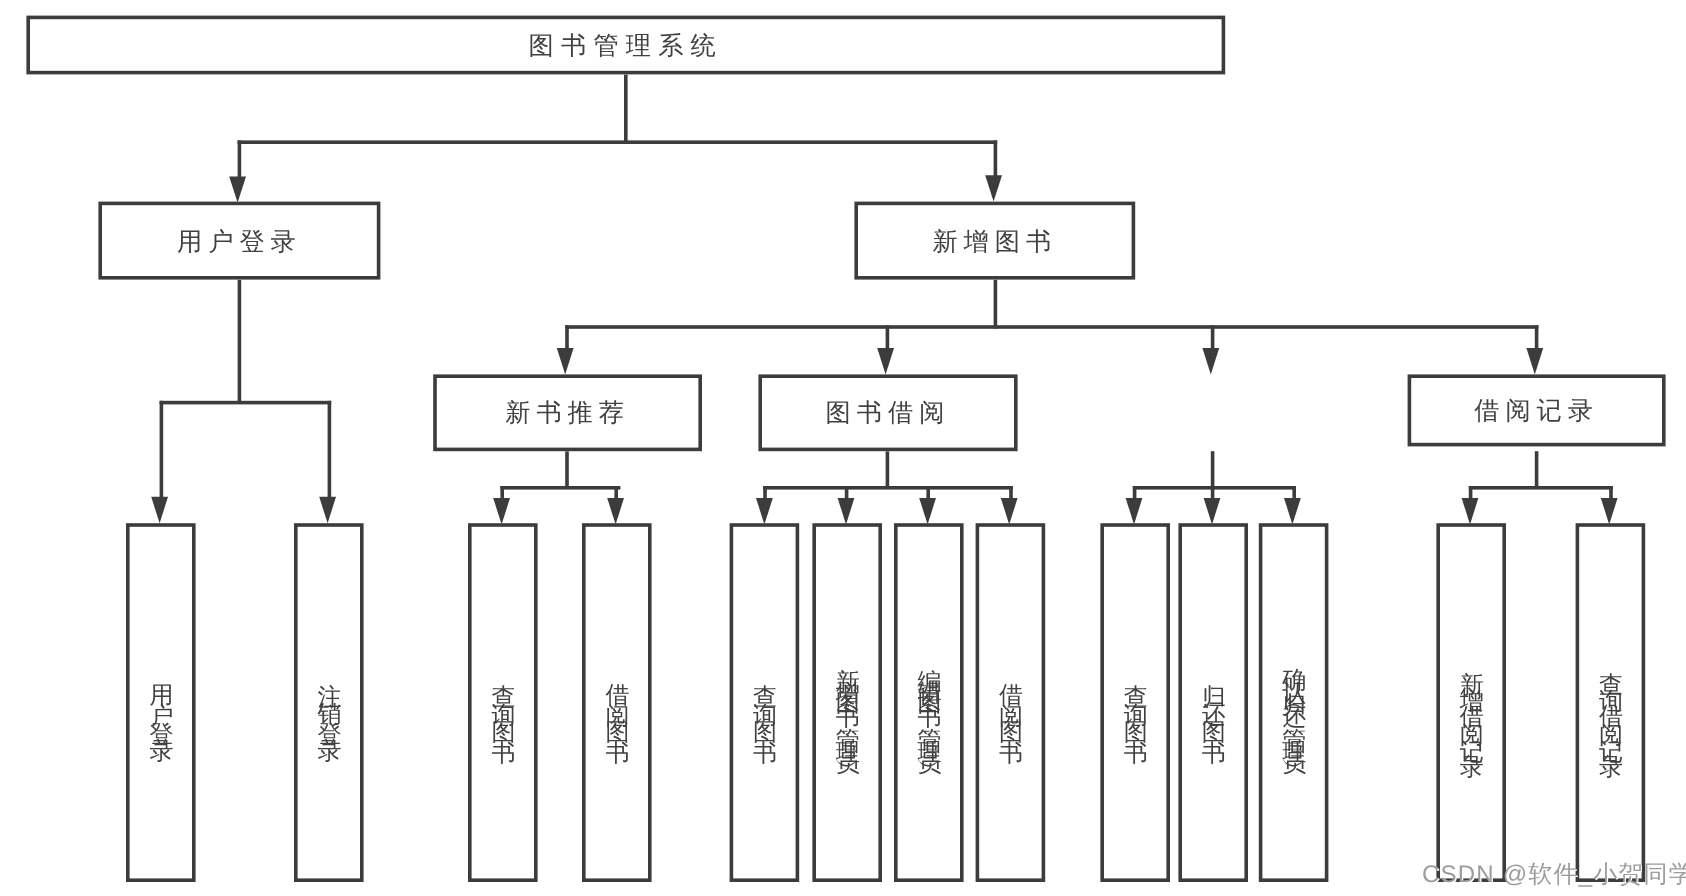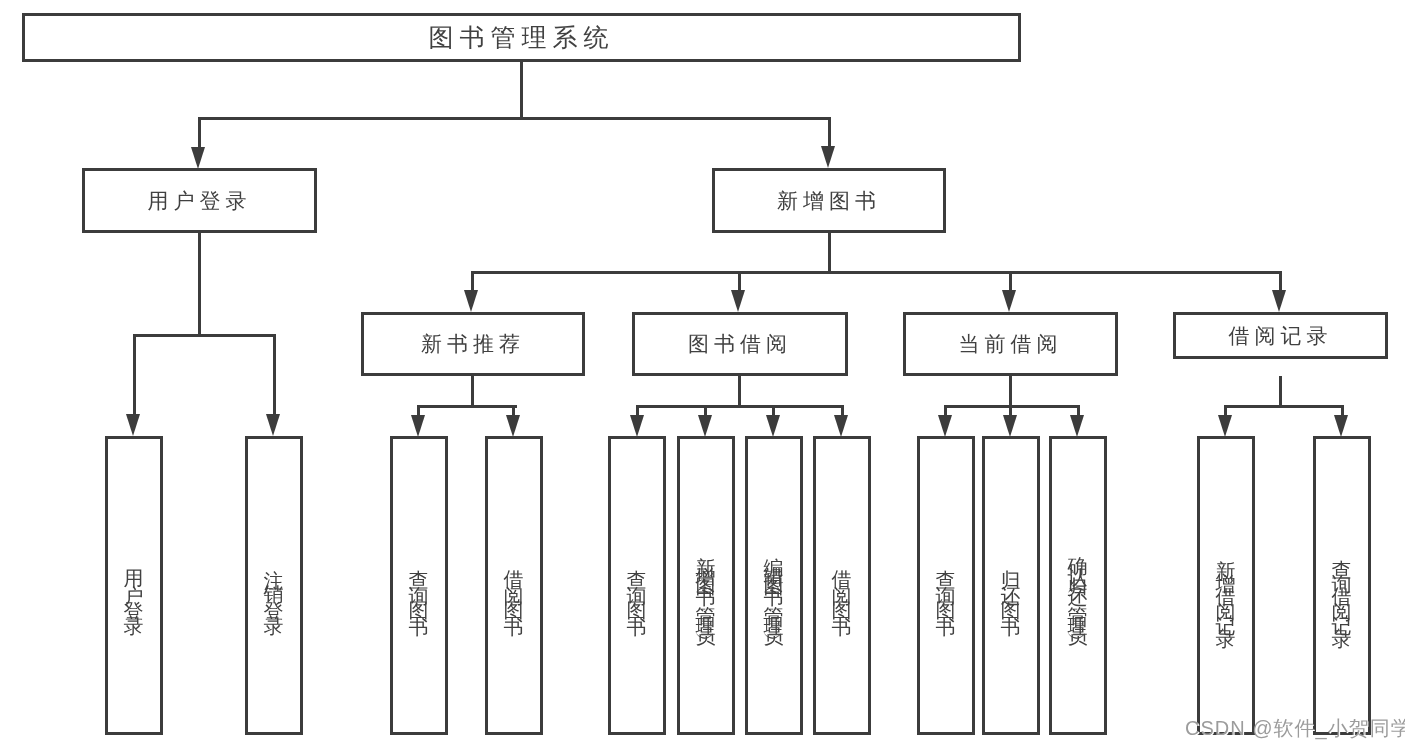--- a/index.html
+++ b/index.html
@@ -20,21 +20,21 @@
     box-sizing: border-box;
     border: 3px solid #3c3c3c;
     background: #ffffff;
     display: flex;
     align-items: center;
     justify-content: center;
     color: #414141;
     z-index: 2;
   }
   .box span { white-space: nowrap; }
-  .lvl1 span { font-size: 25px; letter-spacing: 6px; }
+  .lvl1 span { font-size: 21px; letter-spacing: 6px; }
   .lvl2 span, .lvl3 span { font-size: 21px; letter-spacing: 5px; }
   .leafbox {
     position: absolute;
     box-sizing: border-box;
     top: 436px;
     width: 58px;
     height: 299px;
     border: 3px solid #3c3c3c;
     background: #ffffff;
     display: flex;
@@ -90,24 +90,21 @@
   <div class="box lvl2" style="left:712px; top:168px; width:234px; height:65px">
     <span>新增图书</span>
   </div>
 
   <div class="box lvl3" style="left:632px; top:312px; width:216px; height:64px">
     <span>图书借阅</span>
   </div>
   <div class="box lvl3" style="left:361px; top:312px; width:224px; height:64px">
     <span>新书推荐</span>
   </div>
-  <div class="box lvl3" style="left:903px; top:312px; width:215px; height:64px">
-    <span>当前借阅</span>
-  </div>
-  <div class="box lvl3" style="left:1173px; top:312px; width:215px; height:47px">
+  <div class="box lvl3" style="left:1173px; top:312px; width:215px; height:60px">
     <span>借阅记录</span>
   </div>
 
   <div class="leafbox" style="left:105px">
     <span class="leaf-label" style="letter-spacing: 0.78em;">用户登录</span>
   </div>
   <div class="leafbox" style="left:245px">
     <span class="leaf-label" style="letter-spacing: 0.78em;">注销登录</span>
   </div>
 

